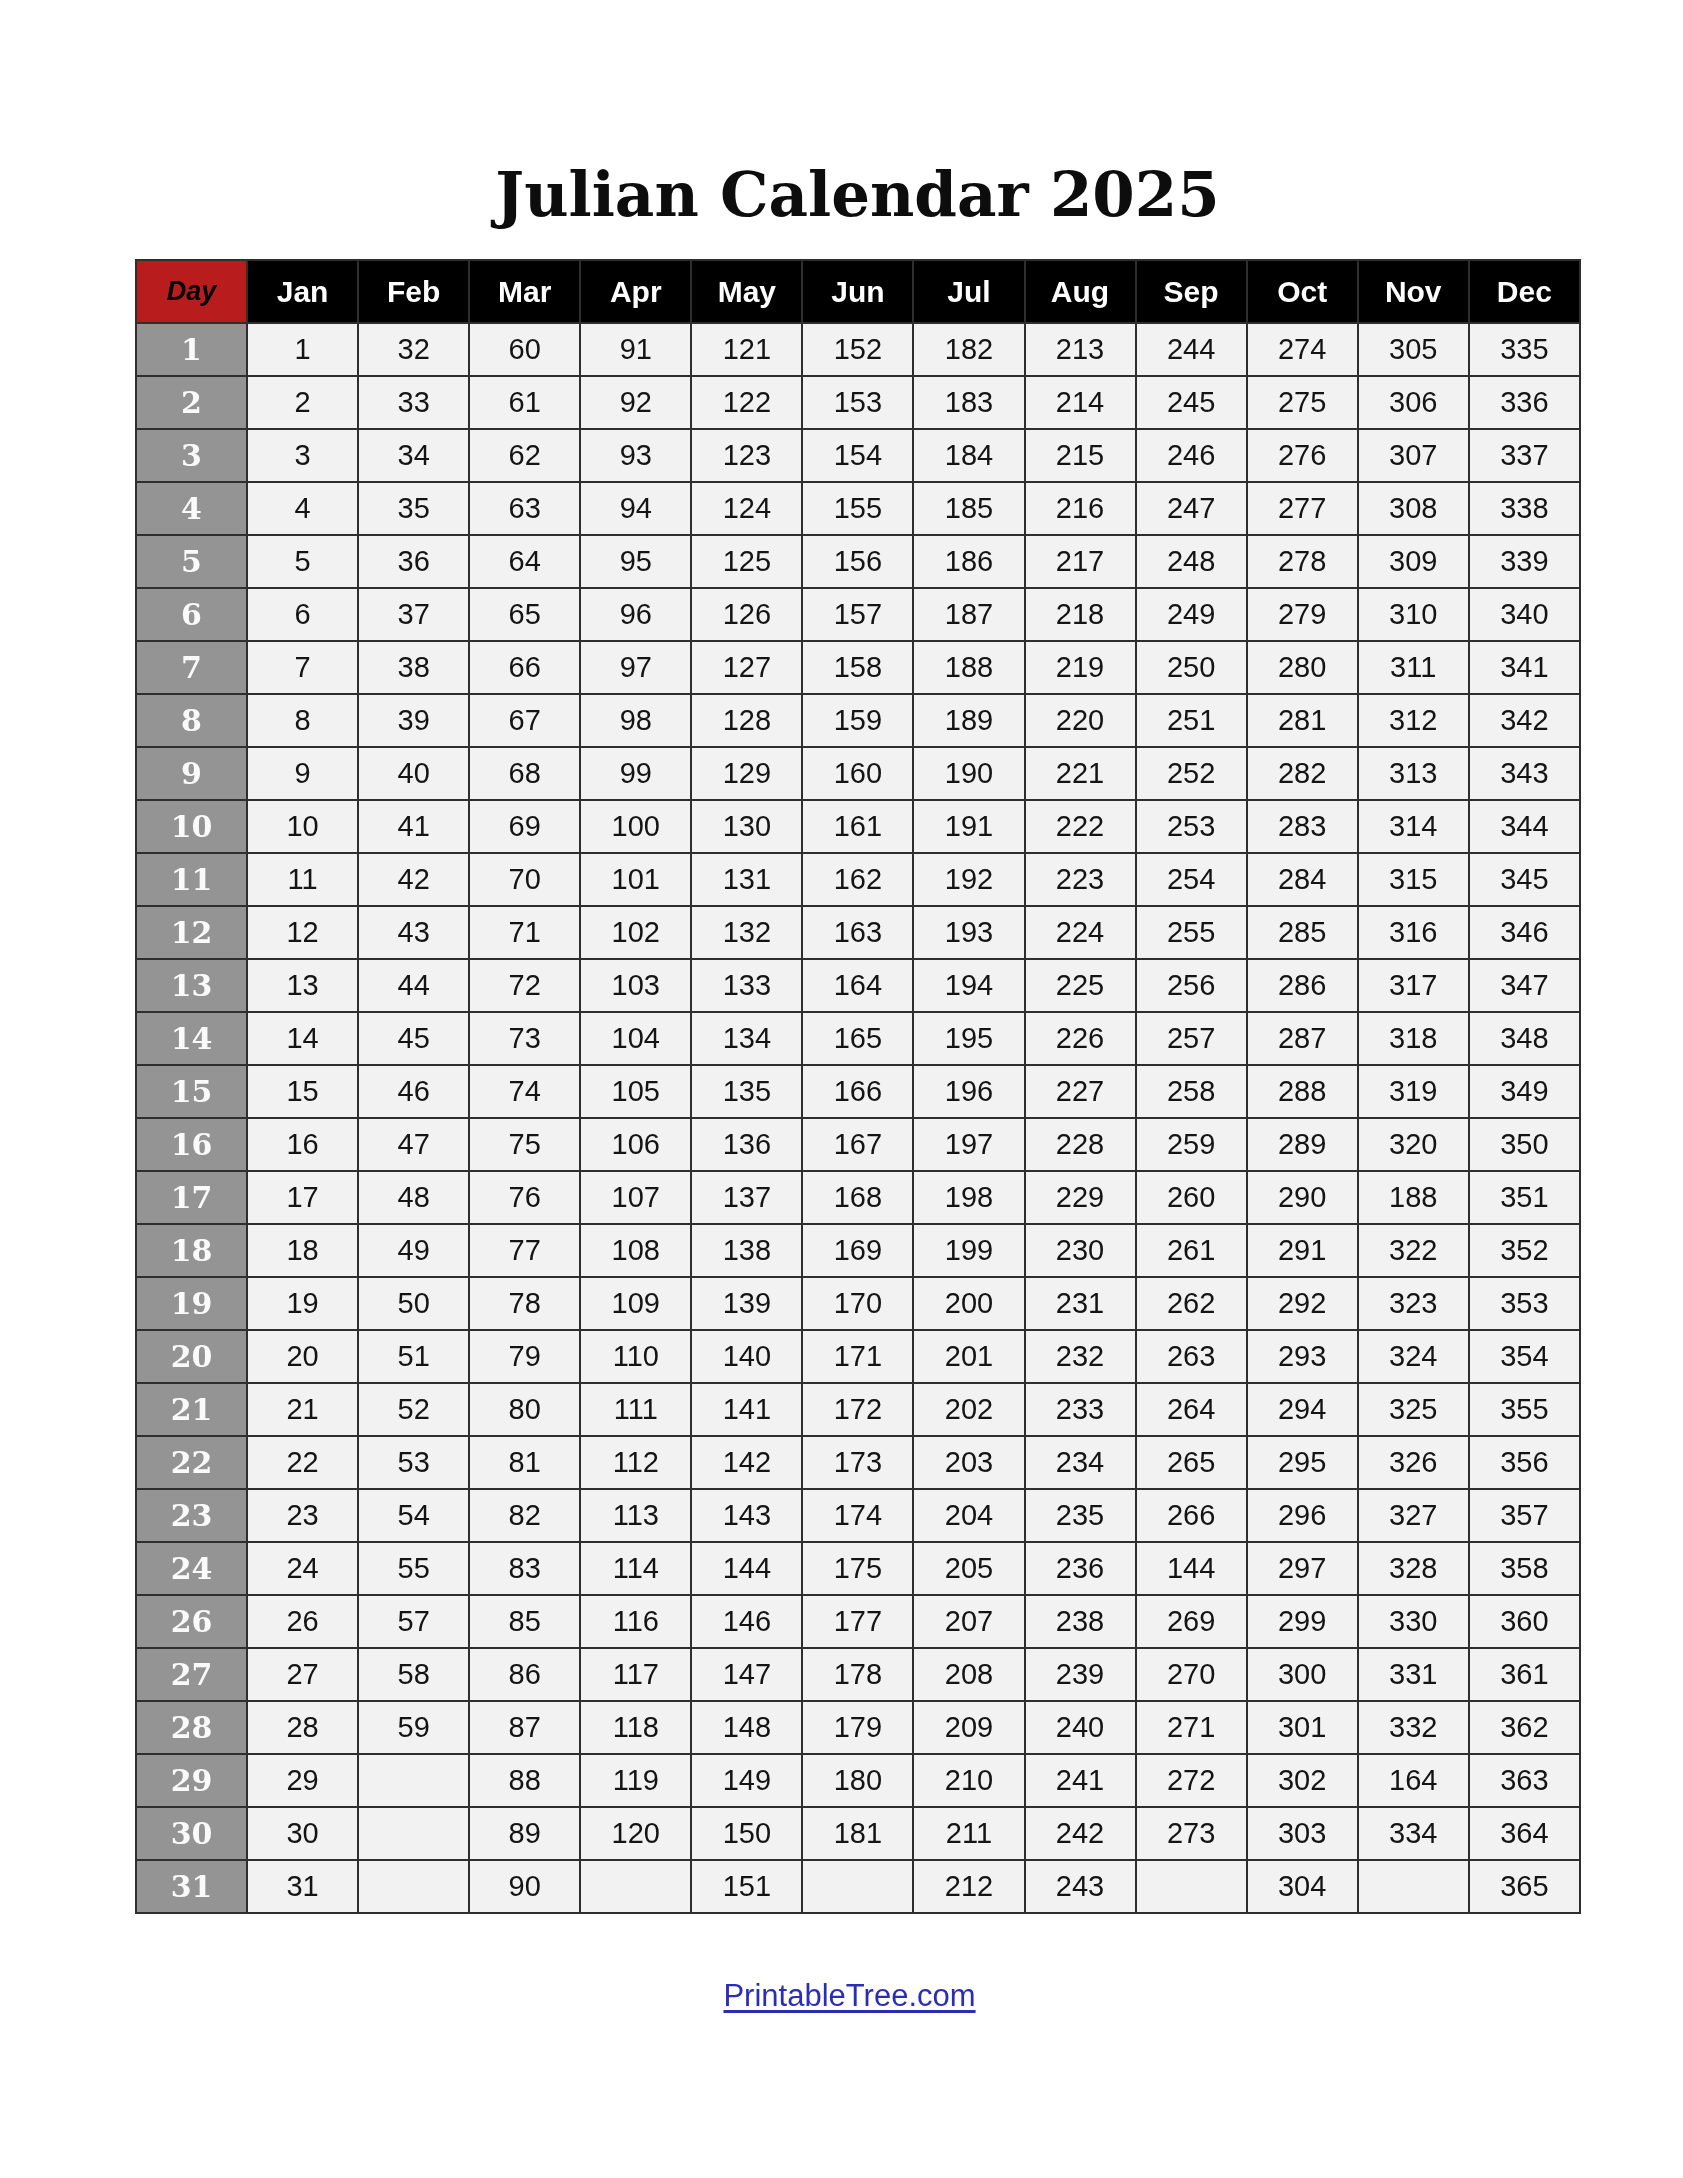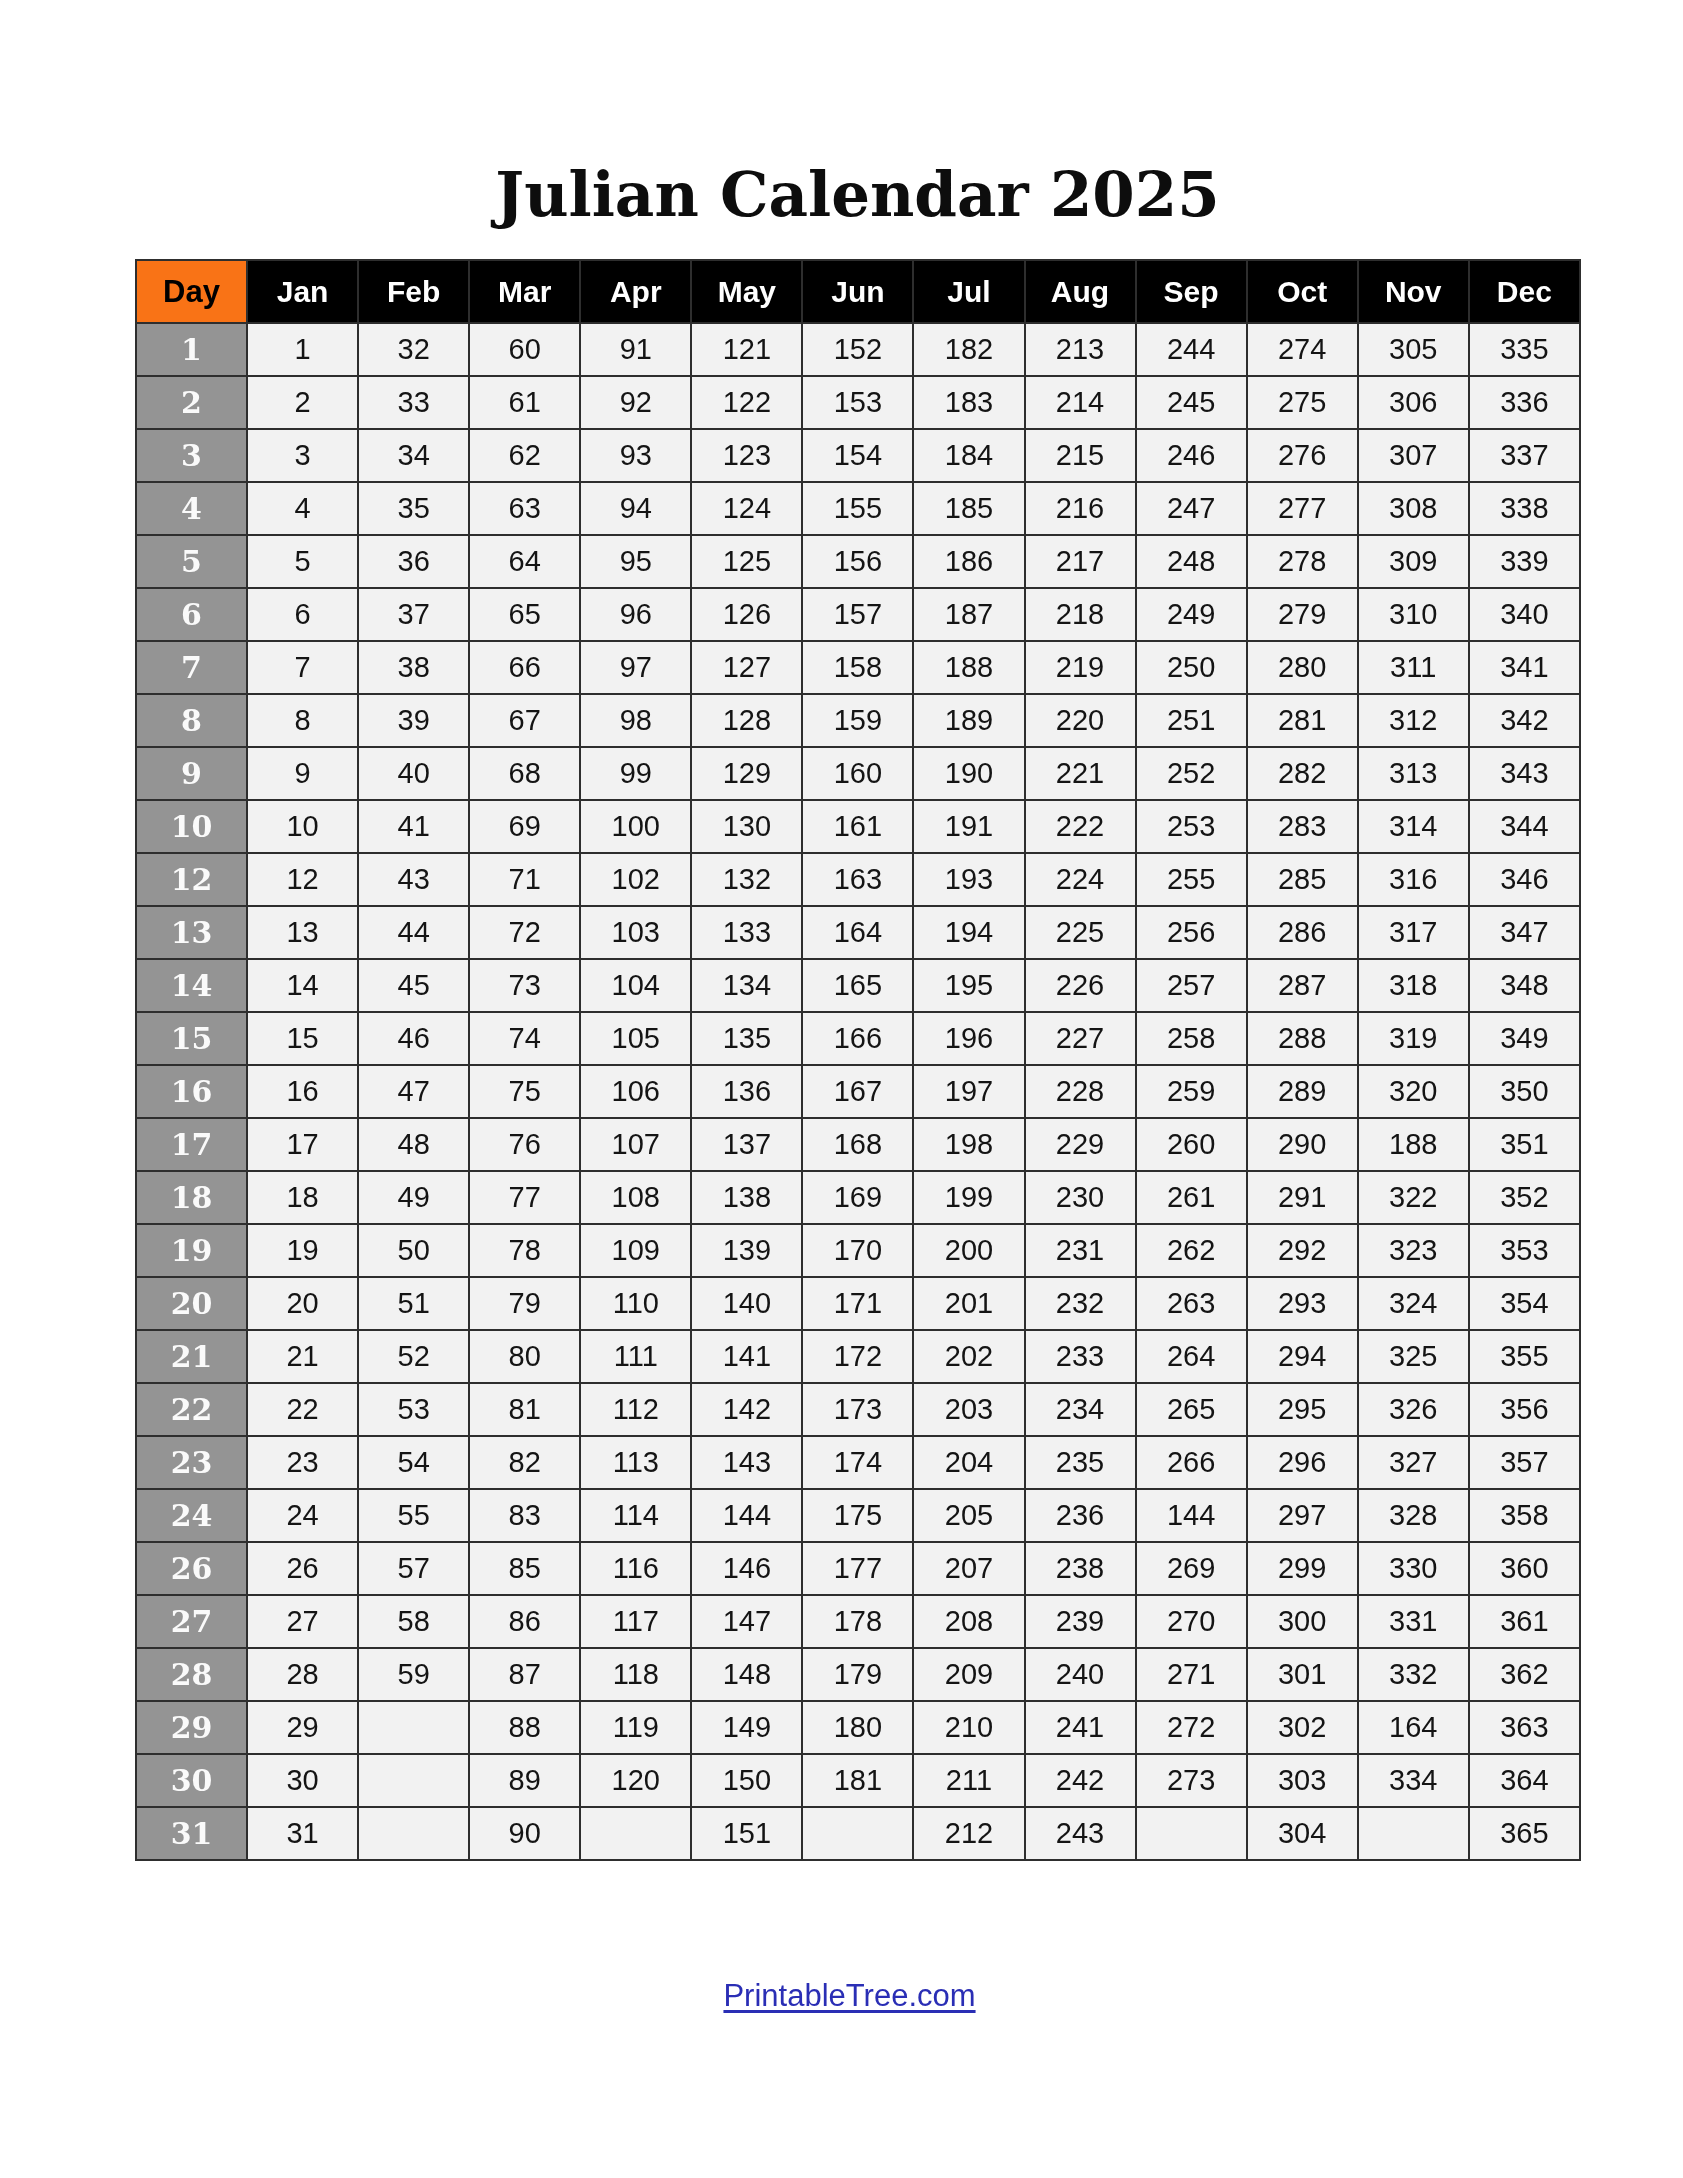--- a/index.html
+++ b/index.html
@@ -43,25 +43,26 @@
   tbody tr { height: 53px; }
   th.month-h {
     background: #000000;
     color: #ffffff;
     font-family: "Liberation Sans", sans-serif;
     font-weight: 700;
     font-size: 30px;
     margin-left: 28px;
   }
   th.day-h {
-    background: #f97316;
+    background: #b91c1c;
     color: #000000;
     font-family: "Liberation Sans", sans-serif;
     font-weight: 700;
-    font-size: 31px;
+    font-size: 27px;
+    font-style: italic;
   }
   td.day-c {
     background: #949494;
     color: #fafafa;
     font-family: "DejaVu Serif", serif;
     font-weight: 700;
     font-size: 30px;
   }
   td.val-c {
     background: #f2f2f2;
@@ -254,20 +255,35 @@
         <td class="val-c">130</td>
         <td class="val-c">161</td>
         <td class="val-c">191</td>
         <td class="val-c">222</td>
         <td class="val-c">253</td>
         <td class="val-c">283</td>
         <td class="val-c">314</td>
         <td class="val-c">344</td>
       </tr>
       <tr>
+        <td class="day-c">11</td>
+        <td class="val-c">11</td>
+        <td class="val-c">42</td>
+        <td class="val-c">70</td>
+        <td class="val-c">101</td>
+        <td class="val-c">131</td>
+        <td class="val-c">162</td>
+        <td class="val-c">192</td>
+        <td class="val-c">223</td>
+        <td class="val-c">254</td>
+        <td class="val-c">284</td>
+        <td class="val-c">315</td>
+        <td class="val-c">345</td>
+      </tr>
+      <tr>
         <td class="day-c">12</td>
         <td class="val-c">12</td>
         <td class="val-c">43</td>
         <td class="val-c">71</td>
         <td class="val-c">102</td>
         <td class="val-c">132</td>
         <td class="val-c">163</td>
         <td class="val-c">193</td>
         <td class="val-c">224</td>
         <td class="val-c">255</td>

